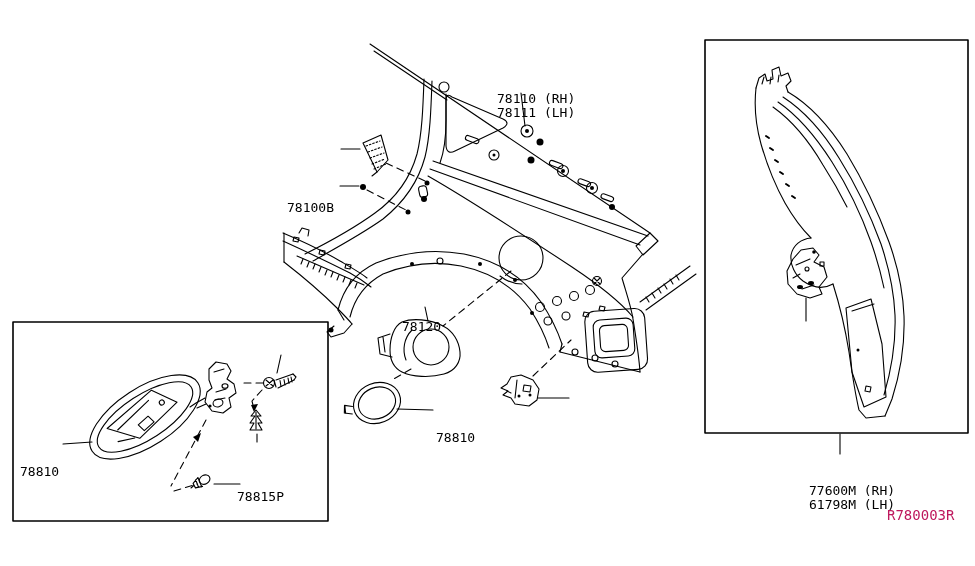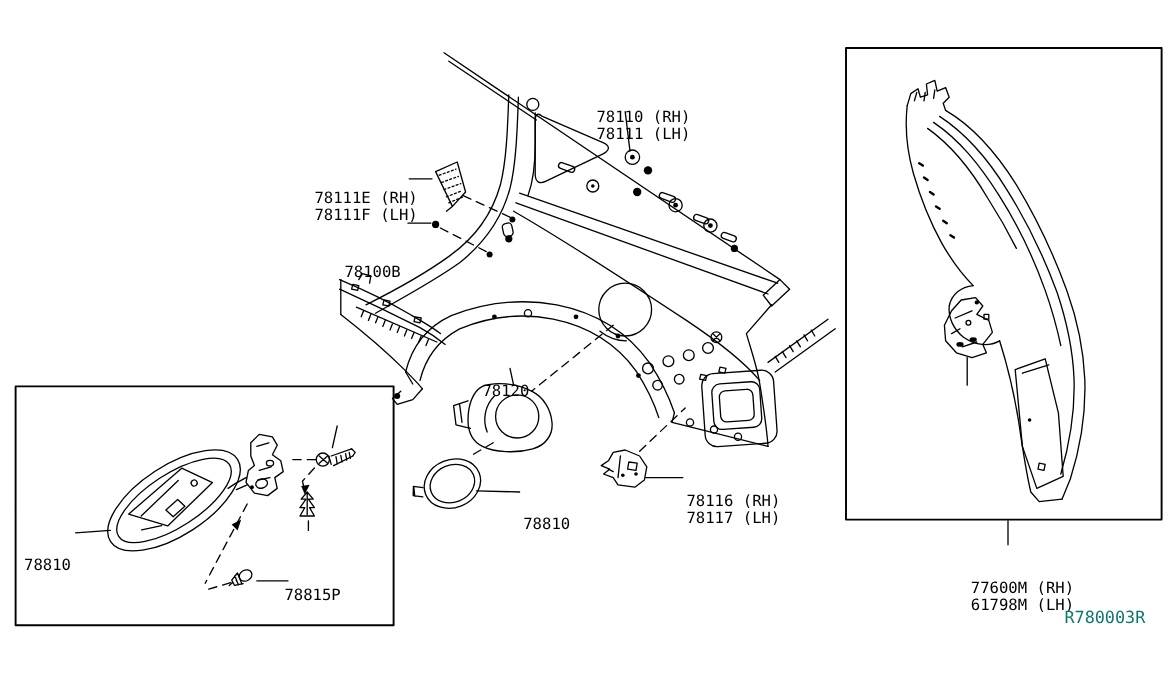--- a/index.html
+++ b/index.html
@@ -1,21 +1,21 @@
 <!DOCTYPE html>
 <html><head>
 <meta charset="utf-8">
 <style>
   html,body{margin:0;padding:0;background:#fff;}
   #page{position:relative;width:975px;height:566px;background:#ffffff;overflow:hidden;
         font-family:"DejaVu Sans Mono","Liberation Mono",monospace;}
   #art{position:absolute;left:0;top:0;}
   .lbl{position:absolute;color:#000;font-size:13px;line-height:14px;white-space:pre;}
   .lbl span{display:block;}
-  .ref{position:absolute;color:#0f766e;font-size:14px;line-height:16px;}
+  .ref{position:absolute;color:#be185d;font-size:14px;line-height:16px;}
 </style>
 </head>
 <body>
 
 <div id="page">
 
 <svg id="art" width="975" height="566" viewBox="0 0 975 566" fill="none" stroke="#000" stroke-width="1.1" stroke-linecap="round" stroke-linejoin="round">
 
   <g>
 
@@ -223,35 +223,29 @@
       <ellipse cx="800" cy="287" rx="3" ry="2" fill="#000" stroke="none"></ellipse>
       <ellipse cx="811" cy="283" rx="3" ry="2" fill="#000" stroke="none"></ellipse>
       <circle cx="807" cy="269" r="2"></circle>
     </g>
   </g>
 </svg>
 
 <div class="lbl" style="left:497px;top:64px">
   <span>78110 (RH)</span><span>78111 (LH)</span>
 </div>
-<div class="lbl" style="left:262px;top:131px">
-  <span>78111E (RH)</span><span>78111F (LH)</span>
-</div>
-<div class="lbl" style="left:287px;top:193px">
+<div class="lbl" style="left:287px;top:173px">
   <span>78100B</span>
 </div>
 <div class="lbl" style="left:402px;top:292px">
   <span>78120</span>
 </div>
 <div class="lbl" style="left:436px;top:403px">
   <span>78810</span>
 </div>
-<div class="lbl" style="left:572px;top:384px">
-  <span>78116 (RH)</span><span>78117 (LH)</span>
-</div>
 <div class="lbl" style="left:20px;top:437px">
   <span>78810</span>
 </div>
 <div class="lbl" style="left:237px;top:462px">
   <span>78815P</span>
 </div>
 <div class="lbl" style="left:809px;top:456px">
   <span>77600M (RH)</span><span>61798M (LH)</span>
 </div>
 <div class="ref" style="left:887px;top:507px">R780003R</div>

